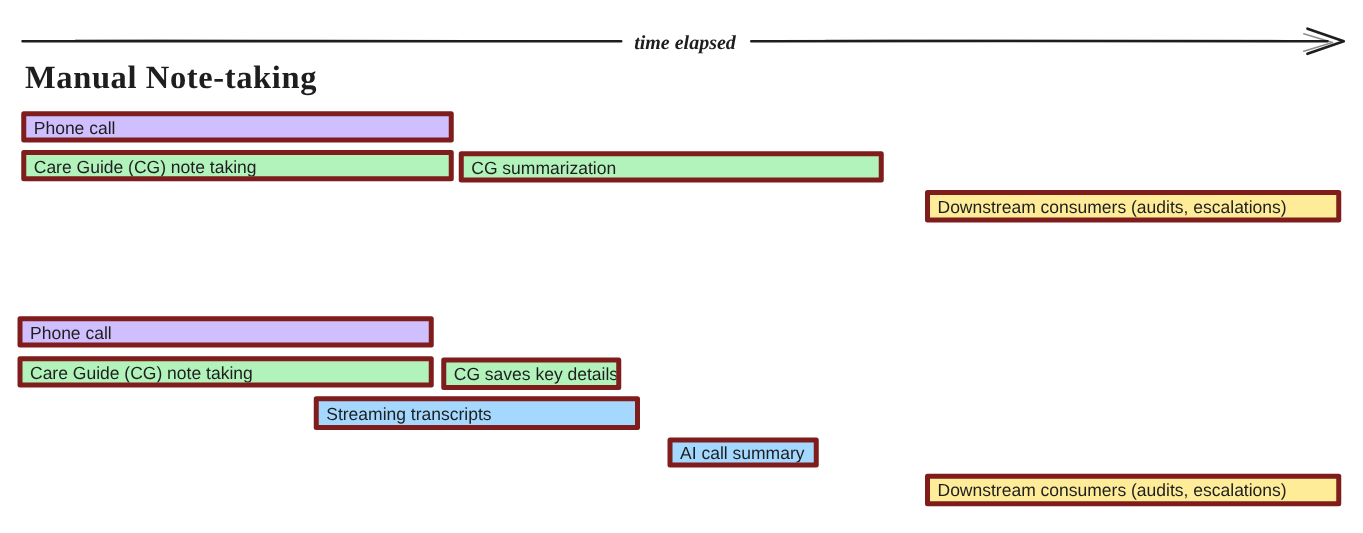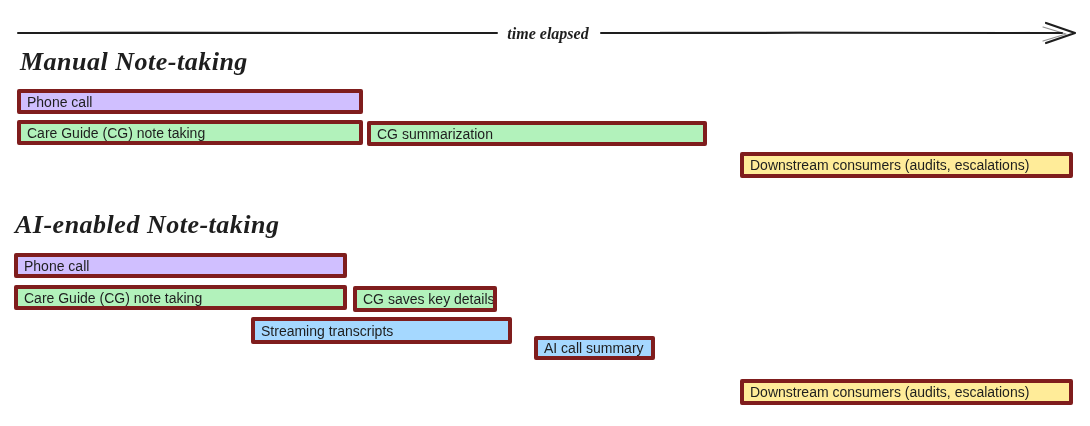--- a/index.html
+++ b/index.html
@@ -22,21 +22,20 @@
   .axis-label {
     font-family: cursive;
     font-style: italic;
     font-weight: 600;
     font-size: 16px;
     fill: #1e1e1e;
   }
   .section-title {
     position: absolute;
     font-family: cursive;
-    font-style: italic;
     font-weight: 700;
     font-size: 26px;
     letter-spacing: 0.5px;
     color: #1e1e1e;
     white-space: nowrap;
   }
   .bar {
     position: absolute;
     box-sizing: border-box;
     border: 4px solid #7f1d1d;
@@ -68,27 +67,26 @@
   <div class="section-title" style="left:20px; top:47px;">Manual Note-taking</div>
 
   <div class="bar" style="left: 17px; top: 89px; width: 346px; height: 25px; background: rgb(208, 191, 255);">Phone call</div>
 
   <div class="bar" style="left: 17px; top: 120px; width: 346px; height: 25px; background: rgb(178, 242, 187);">Care Guide (CG) note taking</div>
 
   <div class="bar" style="left: 367px; top: 121px; width: 340px; height: 25px; background: rgb(178, 242, 187);">CG summarization</div>
 
   <div class="bar" style="left: 740px; top: 152px; width: 333px; height: 26px; background: rgb(255, 236, 153);">Downstream consumers (audits, escalations)</div>
 
-  <div class="section-title" style="left:15px; top:210px;">AI-enabled Note-taking</div>
 
   <div class="bar" style="left: 14px; top: 253px; width: 333px; height: 25px; background: rgb(208, 191, 255);">Phone call</div>
 
   <div class="bar" style="left: 14px; top: 285px; width: 333px; height: 25px; background: rgb(178, 242, 187);">Care Guide (CG) note taking</div>
 
   <div class="bar" style="left: 251px; top: 317px; width: 261px; height: 27px; background: rgb(165, 216, 255);">Streaming transcripts</div>
 
   <div class="bar" style="left: 353px; top: 286px; width: 144px; height: 26px; background: rgb(178, 242, 187);">CG saves key details</div>
 
-  <div class="bar" style="left: 534px; top: 336px; width: 121px; height: 24px; background: rgb(165, 216, 255);">AI call summary</div>
+  <div class="bar" style="left: 534px; top: 350px; width: 121px; height: 24px; background: rgb(165, 216, 255);">AI call summary</div>
 
   <div class="bar" style="left: 740px; top: 379px; width: 333px; height: 26px; background: rgb(255, 236, 153);">Downstream consumers (audits, escalations)</div>
 
 </div>
 
 </body></html>

